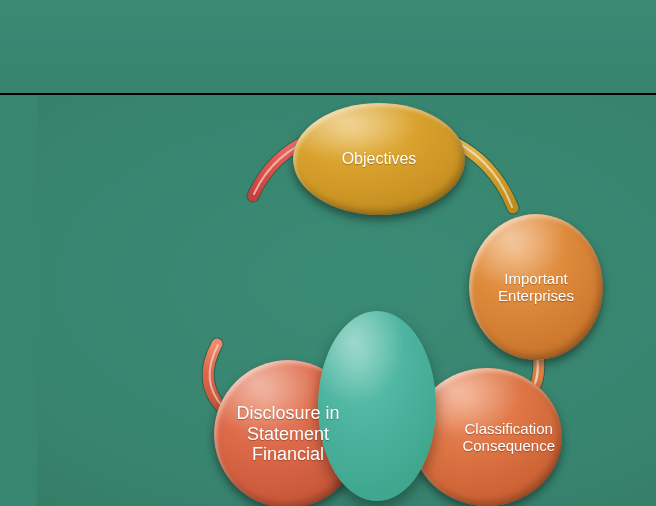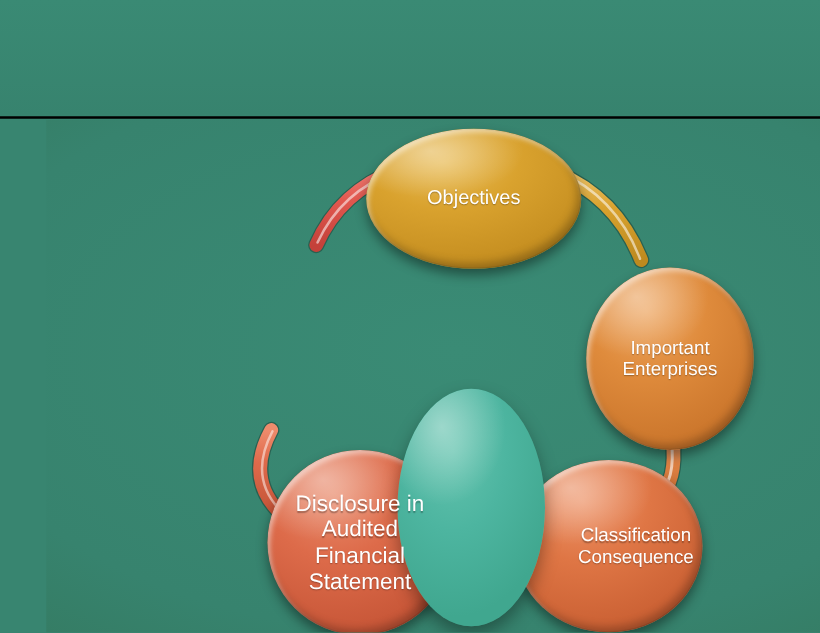--- a/index.html
+++ b/index.html
@@ -264,23 +264,22 @@
         <div>Classification</div>
         <div>Consequence</div>
       </div>
     </div>
 
     <div class="bubble" id="bubble-disclosure">
       <div class="gloss"></div>
       <div class="rim"></div>
       <div class="label">
         <div>Disclosure in</div>
-        <div>Audited</div>
+        <div>Statement</div>
         <div>Financial</div>
-        <div>Statement</div>
       </div>
     </div>
 
 
     <div class="bubble" id="center-bubble">
       <div class="gloss"></div>
     </div>
 
   </div>
 </div>

